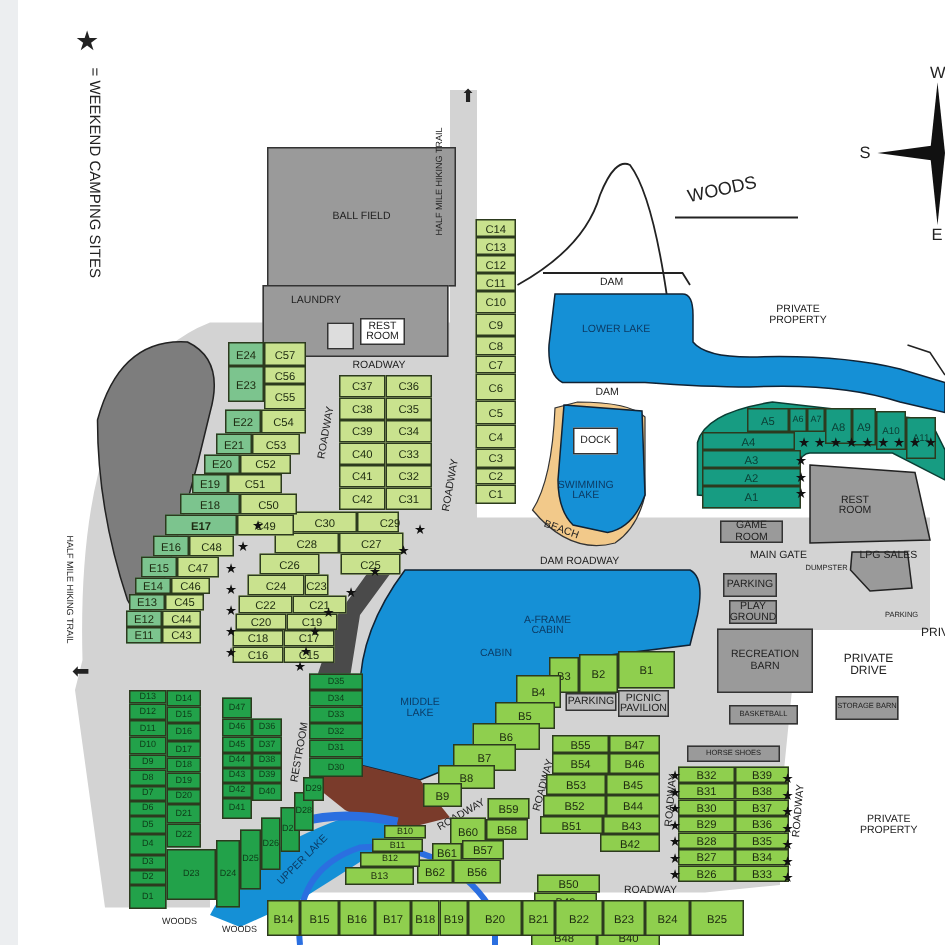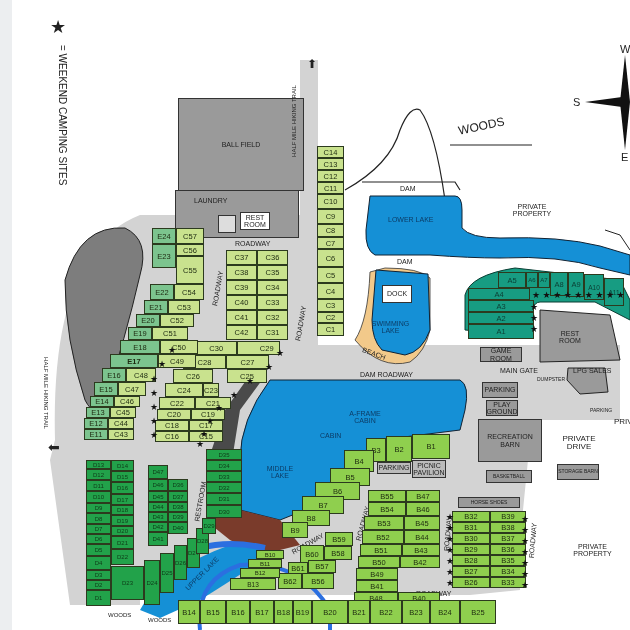--- a/index.html
+++ b/index.html
@@ -168,21 +168,21 @@
       </div>
     <div style="display:flex;">
         <div class="site c" style="position:relative;width:32px;height:15px;">C42</div>
         <div class="site c" style="position:relative;width:32px;height:15px;">C31</div>
       </div>
   </div>
 
   <div style="position:absolute;left:155px;top:341px;width:125px;">
     <div style="display:flex;margin-left:40px;">
         <div class="site c" style="position:relative;width:43px;height:14px;">C30</div>
-        <div class="site c" style="position:relative;width:43px;height:14px;padding-left:16px;">C29</div>
+        <div class="site c" style="position:relative;width:28px;height:14px;padding-left:16px;">C29</div>
       </div>
     <div style="display:flex;margin-left:28px;">
         <div class="site c" style="position:relative;width:43px;height:14px;">C28</div>
         <div class="site c" style="position:relative;width:43px;height:14px;">C27</div>
       </div>
     <div style="display:flex;margin-left:18px;gap:14px;">
         <div class="site c" style="position:relative;width:40px;height:14px;">C26</div>
         <div class="site c" style="position:relative;width:40px;height:14px;">C25</div>
       </div>
     <div style="display:flex;margin-left:10px;">
@@ -210,21 +210,21 @@
   <div style="position:absolute;left:84px;top:228px;width:120px;">
     <div style="display:flex;margin-left:68px;">
         <div class="site e" style="position:relative;width:24px;height:16px;">E24</div>
         <div class="site c" style="position:relative;width:28px;height:16px;">C57</div>
       </div>
     <div style="display:flex;margin-left:68px;">
         <div class="site e" style="position:relative;width:24px;height:24px;">E23</div>
         <div class="site c" style="position:relative;width:28px;height:12px;">C56</div>
       </div>
     <div style="display:flex;margin-left:92px;margin-top:-12px;">
-        <div class="site c" style="position:relative;width:28px;height:28px;">C55</div>
+        <div class="site c" style="position:relative;width:28px;height:17px;">C55</div>
       </div>
     <div style="display:flex;margin-left:66px;">
         <div class="site e" style="position:relative;width:24px;height:16px;">E22</div>
         <div class="site c" style="position:relative;width:30px;height:16px;">C54</div>
       </div>
     <div style="display:flex;margin-left:60px;">
         <div class="site e" style="position:relative;width:24px;height:14px;">E21</div>
         <div class="site c" style="position:relative;width:32px;height:14px;">C53</div>
       </div>
     <div style="display:flex;margin-left:52px;">
@@ -370,21 +370,21 @@
       </div>
     <div style="display:flex;margin-left:-6px;">
         <div class="site b" style="position:relative;width:42px;height:14px;">B52</div>
         <div class="site b" style="position:relative;width:36px;height:14px;">B44</div>
       </div>
     <div style="display:flex;margin-left:-8px;">
         <div class="site b" style="position:relative;width:42px;height:12px;">B51</div>
         <div class="site b" style="position:relative;width:38px;height:12px;">B43</div>
       </div>
     <div style="display:flex;margin-left:-10px;">
-        <div class="site b" style="position:relative;width:42px;height:12px;">B50</div>
+        <div class="site b" style="position:relative;width:42px;height:12px;margin-top:27px;">B50</div>
         <div class="site b" style="position:relative;width:40px;height:12px;">B42</div>
       </div>
     <div style="display:flex;margin-left:-12px;flex-direction:column;">
         <div class="site b" style="position:relative;width:42px;height:12px;">B49</div>
         <div class="site b" style="position:relative;width:42px;height:12px;">B41</div>
       </div>
     <div style="display:flex;margin-left:-14px;">
         <div class="site b" style="position:relative;width:44px;height:12px;">B48</div>
         <div class="site b" style="position:relative;width:42px;height:12px;">B40</div>
       </div>

